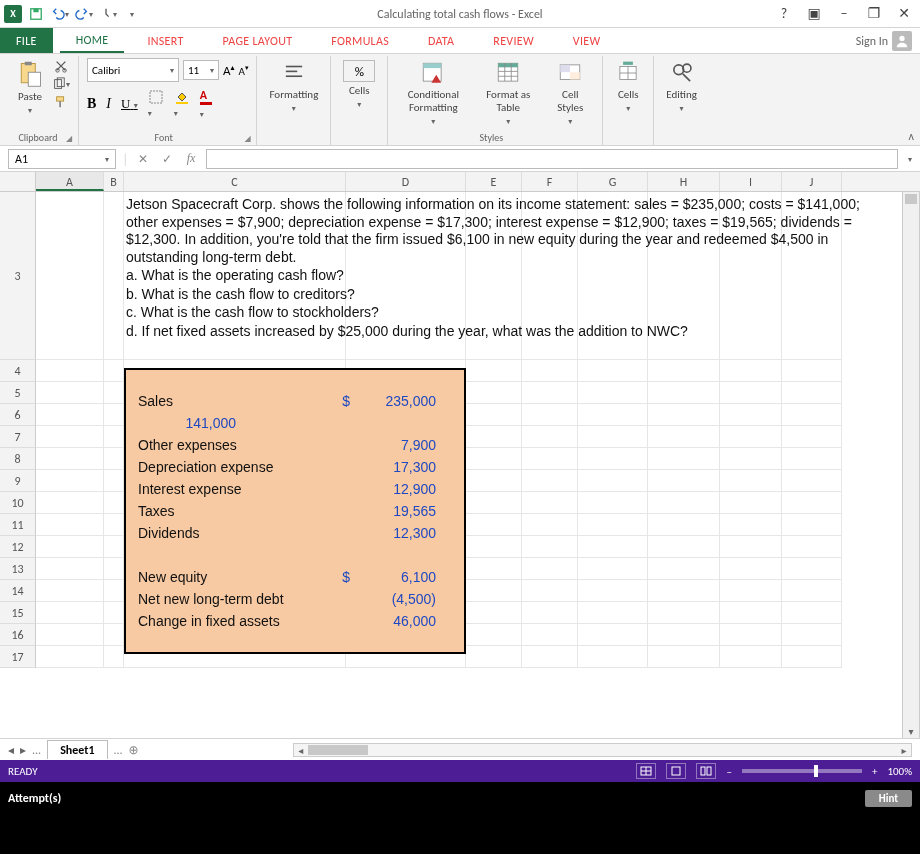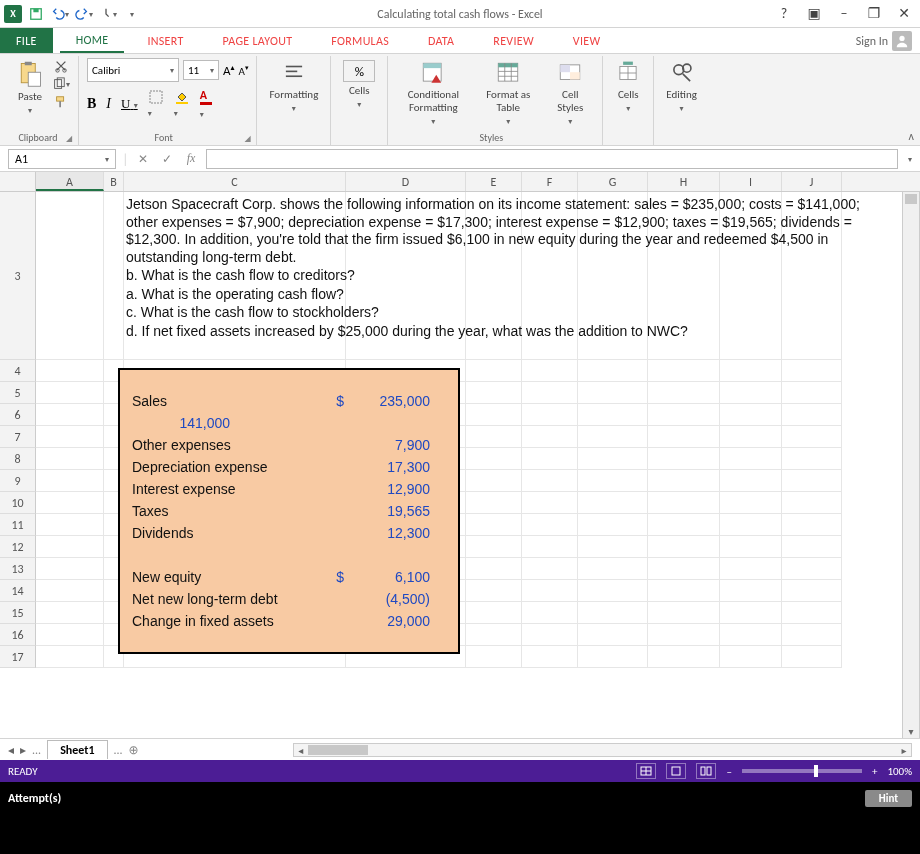--- a/index.html
+++ b/index.html
@@ -67,21 +67,21 @@
 .row { display: flex; height: 22px; }
 .row.tall { height: 168px; }
 .rowhead { width: 36px; background: #f3f3f3; border-right: 1px solid #ccc; border-bottom: 1px solid #ddd; text-align: center; font-size: 12px; color: #555; display:flex; align-items:center; justify-content:center; }
 .cell { border-right: 1px solid #e6e6e6; border-bottom: 1px solid #e6e6e6; position: relative; }
 .cellA { width: 68px; } .cellB { width: 20px; } .cellC { width: 222px; } .cellD { width: 120px; }
 .cellE { width: 56px; } .cellF { width: 56px; } .cellG { width: 70px; } .cellH { width: 72px; } .cellI { width: 62px; } .cellJ { width: 60px; }
 
 .problem-text { position: absolute; left: 126px; top: 4px; width: 756px; font: 14px/1.25 Arial; color: #111; }
 .problem-text p { margin-bottom: 1px; }
 
-.orange-box { position: absolute; left: 118px; top: 176px; width: 342px; height: 286px; background: #f8caa3; border: 2.5px solid #000; }
+.orange-box { position: absolute; left: 124px; top: 176px; width: 342px; height: 286px; background: #f8caa3; border: 2.5px solid #000; }
 .data-row { display:flex; height: 22px; align-items:center; }
 .data-label { width: 200px; padding-left: 12px; font: 14px Arial; color:#111; }
 .data-cur { width: 24px; text-align:right; font: 14px Arial; color:#1f49c2; }
 .data-val { width: 96px; text-align:right; font: 14px Arial; color:#1f49c2; padding-right: 10px; }
 
 .vscroll { position:absolute; right:0; top:0; width:17px; height:546px; background:#f0f0f0; border-left:1px solid #ccc; }
 .vscroll .thumb { position:absolute; top:2px; left:2px; right:2px; height:10px; background:#c8c8c8; }
 .vscroll .arr { position:absolute; left:0; right:0; text-align:center; color:#666; font-size:10px; }
 
 
@@ -552,22 +552,22 @@
           <div class="cell cellF"></div>
           <div class="cell cellG"></div>
           <div class="cell cellH"></div>
           <div class="cell cellI"></div>
           <div class="cell cellJ"></div>
         </div>
       </div>
 
     <div class="problem-text">
       <p>Jetson Spacecraft Corp. shows the following information on its income statement: sales = $235,000; costs = $141,000; other expenses = $7,900; depreciation expense = $17,300; interest expense = $12,900; taxes = $19,565; dividends = $12,300. In addition, you're told that the firm issued $6,100 in new equity during the year and redeemed $4,500 in outstanding long-term debt.</p>
+      <p>a. What is the operating cash flow?</p>
       <p>b. What is the cash flow to creditors?</p>
-      <p>a. What is the operating cash flow?</p>
       <p>c. What is the cash flow to stockholders?</p>
       <p>d. If net fixed assets increased by $25,000 during the year, what was the addition to NWC?</p>
     </div>
 
     <div class="orange-box">
       <div style="height:20px;"></div>
       <div id="data-rows">
           <div class="data-row">
             <div class="data-label">Sales</div>
             <div class="data-cur">$</div>
@@ -613,21 +613,21 @@
             <div class="data-val">6,100</div>
           </div>
           <div class="data-row">
             <div class="data-label">Net new long-term debt</div>
             <div class="data-cur"></div>
             <div class="data-val">(4,500)</div>
           </div>
           <div class="data-row">
             <div class="data-label">Change in fixed assets</div>
             <div class="data-cur"></div>
-            <div class="data-val">29,000</div>
+            <div class="data-val">46,000</div>
           </div>
         </div>
     </div>
 
     <div class="vscroll">
       <span class="arr" style="top:0;">▴</span>
       <div class="thumb"></div>
       <span class="arr" style="bottom:0;">▾</span>
     </div>
   </div>

